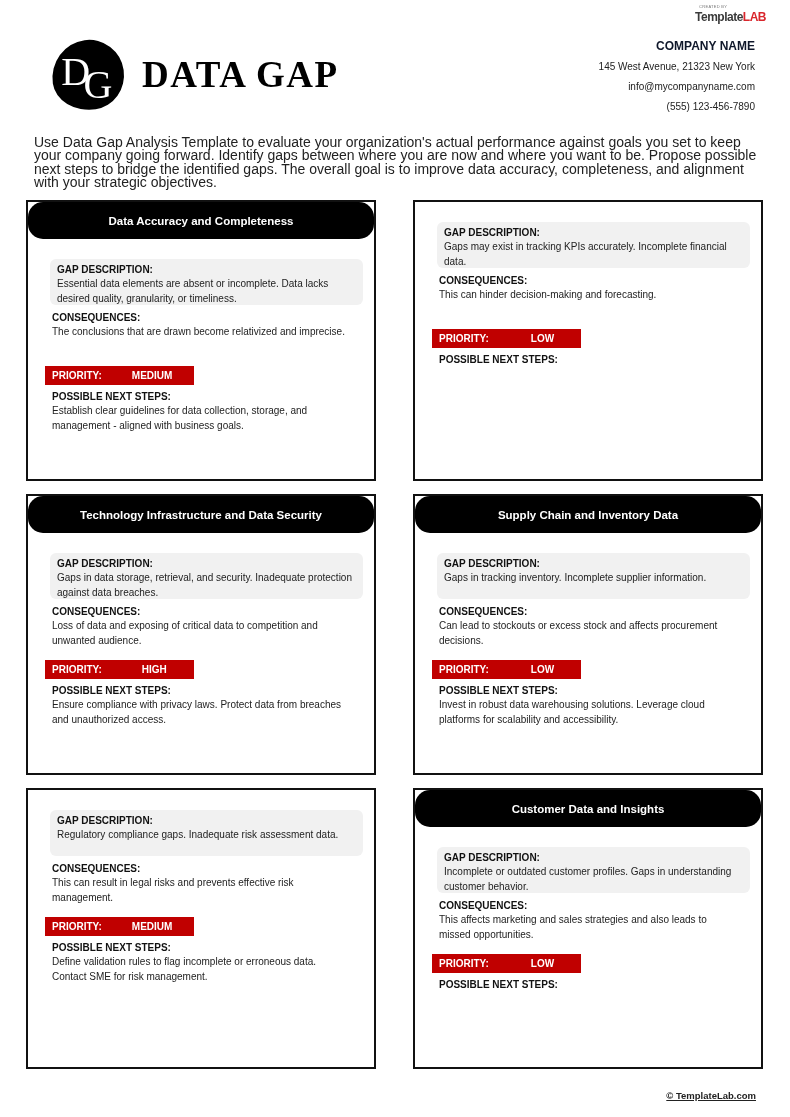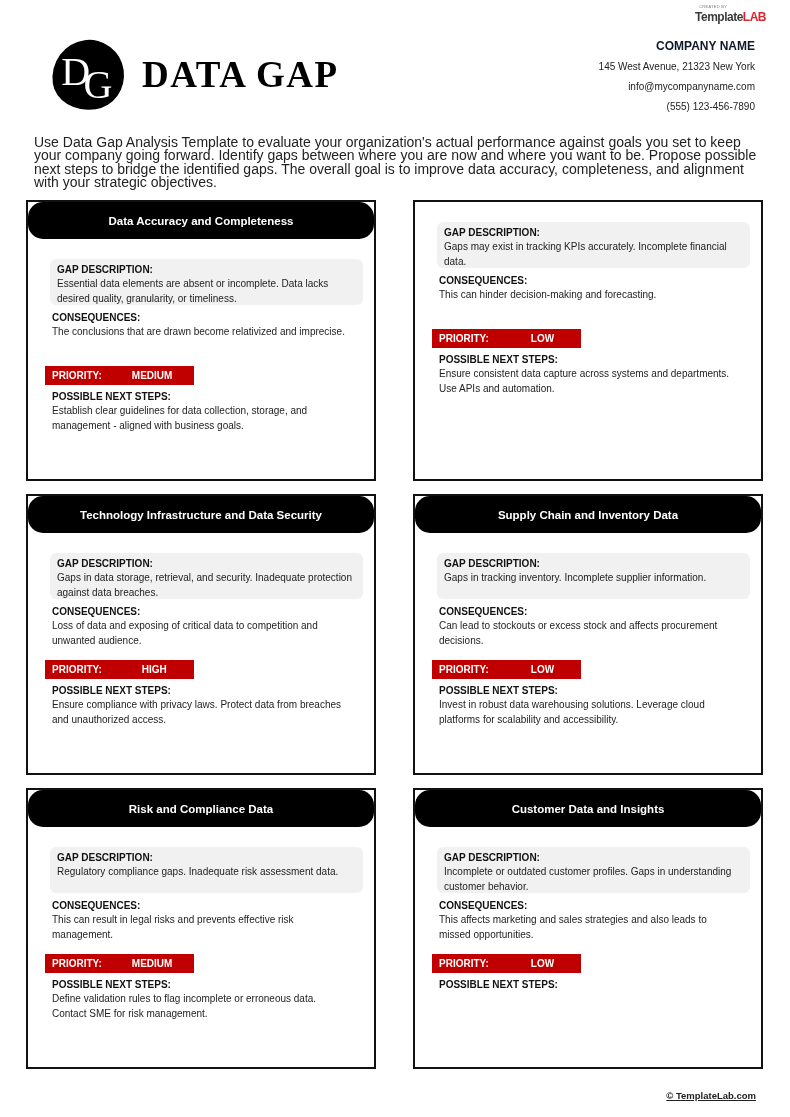--- a/index.html
+++ b/index.html
@@ -126,21 +126,20 @@
     <div class="cons">
       <div class="lbl">CONSEQUENCES:</div>
       <div class="txt">This can hinder decision-making and forecasting.</div>
     </div>
     <div class="prio">
       <span>PRIORITY:</span>
       <span class="pv" style="margin-left:42px;">LOW</span>
     </div>
     <div class="steps">
       <div class="lbl">POSSIBLE NEXT STEPS:</div>
-      <div class="txt">Ensure consistent data capture across systems and departments. Use APIs and automation.</div>
     </div>
   </div>
 </div>
 
 <div class="card" style="left:26px; top:494px;">
   <div class="card-head">Technology Infrastructure and Data Security</div>
   <div class="card-body">
     <div class="gap-box">
       <div class="lbl">GAP DESCRIPTION:</div>
       <div class="txt">Gaps in data storage, retrieval, and security. Inadequate protection against data breaches.</div>
@@ -176,21 +175,20 @@
       <span class="pv" style="margin-left:42px;">LOW</span>
     </div>
     <div class="steps">
       <div class="lbl">POSSIBLE NEXT STEPS:</div>
       <div class="txt">Invest in robust data warehousing solutions. Leverage cloud platforms for scalability and accessibility.</div>
     </div>
   </div>
 </div>
 
 <div class="card" style="left:26px; top:788px;">
-  <div class="card-head">Risk and Compliance Data</div>
   <div class="card-body">
     <div class="gap-box">
       <div class="lbl">GAP DESCRIPTION:</div>
       <div class="txt">Regulatory compliance gaps. Inadequate risk assessment data.</div>
     </div>
     <div class="cons">
       <div class="lbl">CONSEQUENCES:</div>
       <div class="txt">This can result in legal risks and prevents effective risk management.</div>
     </div>
     <div class="prio">

